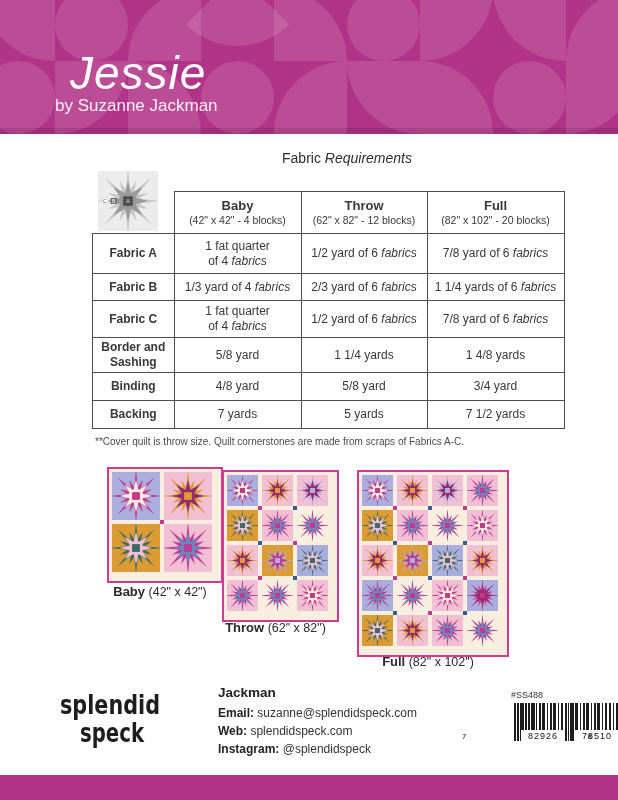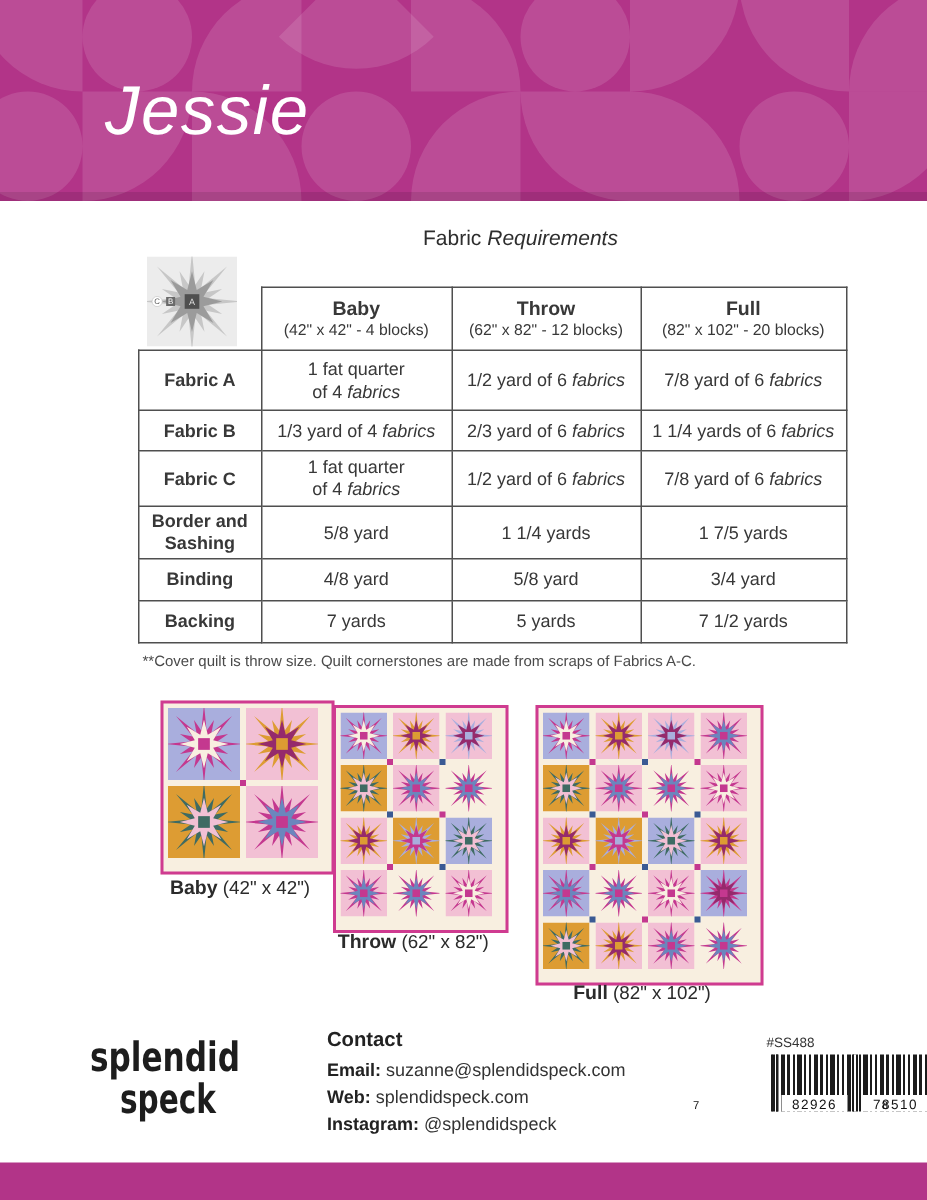--- a/index.html
+++ b/index.html
@@ -84,20 +84,21 @@
         <circle cx="237.5" cy="97.5" r="36.5" fill="rgba(255,255,255,0.12)"></circle>
         <path d="M0,0 h73 a73,73 0 0 1 -73,73 z" fill="rgba(255,255,255,0.12)" transform="translate(274,61) rotate(180,36.5,36.5)"></path>
         <path d="M0,0 h73 a73,73 0 0 1 -73,73 z" fill="rgba(255,255,255,0.12)" transform="translate(347,61) rotate(90,36.5,36.5)"></path>
         <path d="M0,0 h73 a73,73 0 0 1 -73,73 z" fill="rgba(255,255,255,0.12)" transform="translate(420,61) rotate(270,36.5,36.5)"></path>
         <circle cx="529.5" cy="97.5" r="36.5" fill="rgba(255,255,255,0.12)"></circle>
         <path d="M0,0 h73 a73,73 0 0 1 -73,73 z" fill="rgba(255,255,255,0.12)" transform="translate(566,61) rotate(0,36.5,36.5)"></path>
         <path d="M0,0 h73 a73,73 0 0 1 -73,73 z" fill="rgba(255,255,255,0.12)" transform="translate(201,-12) rotate(45,36.5,36.5)"></path>
       </svg>
     <div class="edge"></div>
     <h1>Jessie</h1>
+    <div class="byline">by Suzanne Jackman</div>
   </header>
 
   <div class="section-title">
     <span>Fabric</span>
     <i>Requirements</i>
   </div>
 
   <div id="corner-block">
       <svg width="60" height="60" viewBox="0 0 80 80" xmlns="http://www.w3.org/2000/svg">
     <rect width="80" height="80" fill="#ececec"></rect>
@@ -144,21 +145,21 @@
         <tr style="height:37px">
           <td class="rowlab">Fabric C</td>
           <td>1 fat quarter<br>of 4 <i>fabrics</i></td>
           <td>1/2 yard of 6 <i>fabrics</i></td>
           <td>7/8 yard of 6 <i>fabrics</i></td>
         </tr>
         <tr style="height:35px">
           <td class="rowlab">Border and Sashing</td>
           <td>5/8 yard</td>
           <td>1 1/4 yards</td>
-          <td>1 7/5 yards</td>
+          <td>1 4/8 yards</td>
         </tr>
         <tr style="height:28px">
           <td class="rowlab">Binding</td>
           <td>4/8 yard</td>
           <td>5/8 yard</td>
           <td>3/4 yard</td>
         </tr>
         <tr style="height:28px">
           <td class="rowlab">Backing</td>
           <td>7 yards</td>
@@ -422,21 +423,21 @@
       </div>
       <div class="quilt-label" style="left: 347px; top: 654px; width: 162px;"><b>Full</b> (82" x 102")</div>
     </div>
 
   <svg class="logo" width="120" height="70">
     <text id="logo1" x="12" y="30" font-family="DejaVu Sans, sans-serif" font-size="27" font-weight="600" fill="#1d1d1d" textLength="100" lengthAdjust="spacingAndGlyphs">splendid</text>
     <text id="logo2" x="32" y="58" font-family="DejaVu Sans, sans-serif" font-size="27" font-weight="600" fill="#1d1d1d" textLength="64" lengthAdjust="spacingAndGlyphs">speck</text>
   </svg>
 
   <div class="contact">
-    <div class="ct">Contact</div>
+    <div class="ct">Jackman</div>
     <div id="contact-lines">
         <div class="cl"><b>Email:</b> suzanne@splendidspeck.com</div>
         <div class="cl"><b>Web:</b> splendidspeck.com</div>
         <div class="cl"><b>Instagram:</b> @splendidspeck</div>
       </div>
   </div>
 
   <div class="barcode">
     <div class="sku">#SS488</div>
     <div class="bars">

